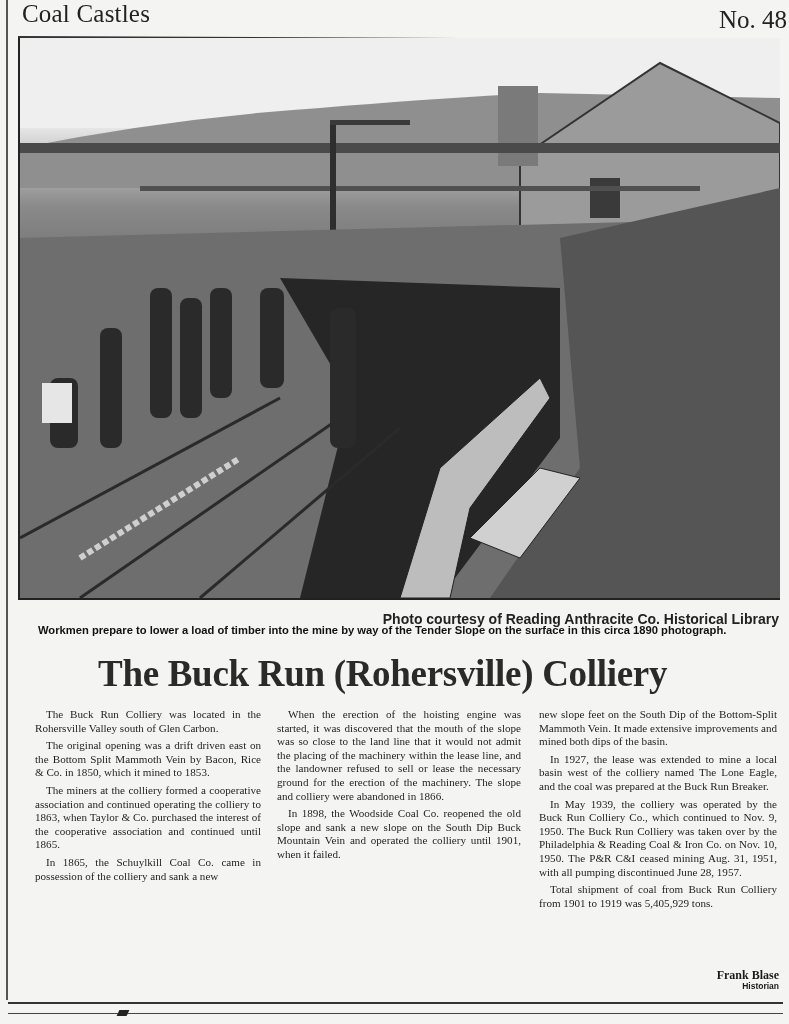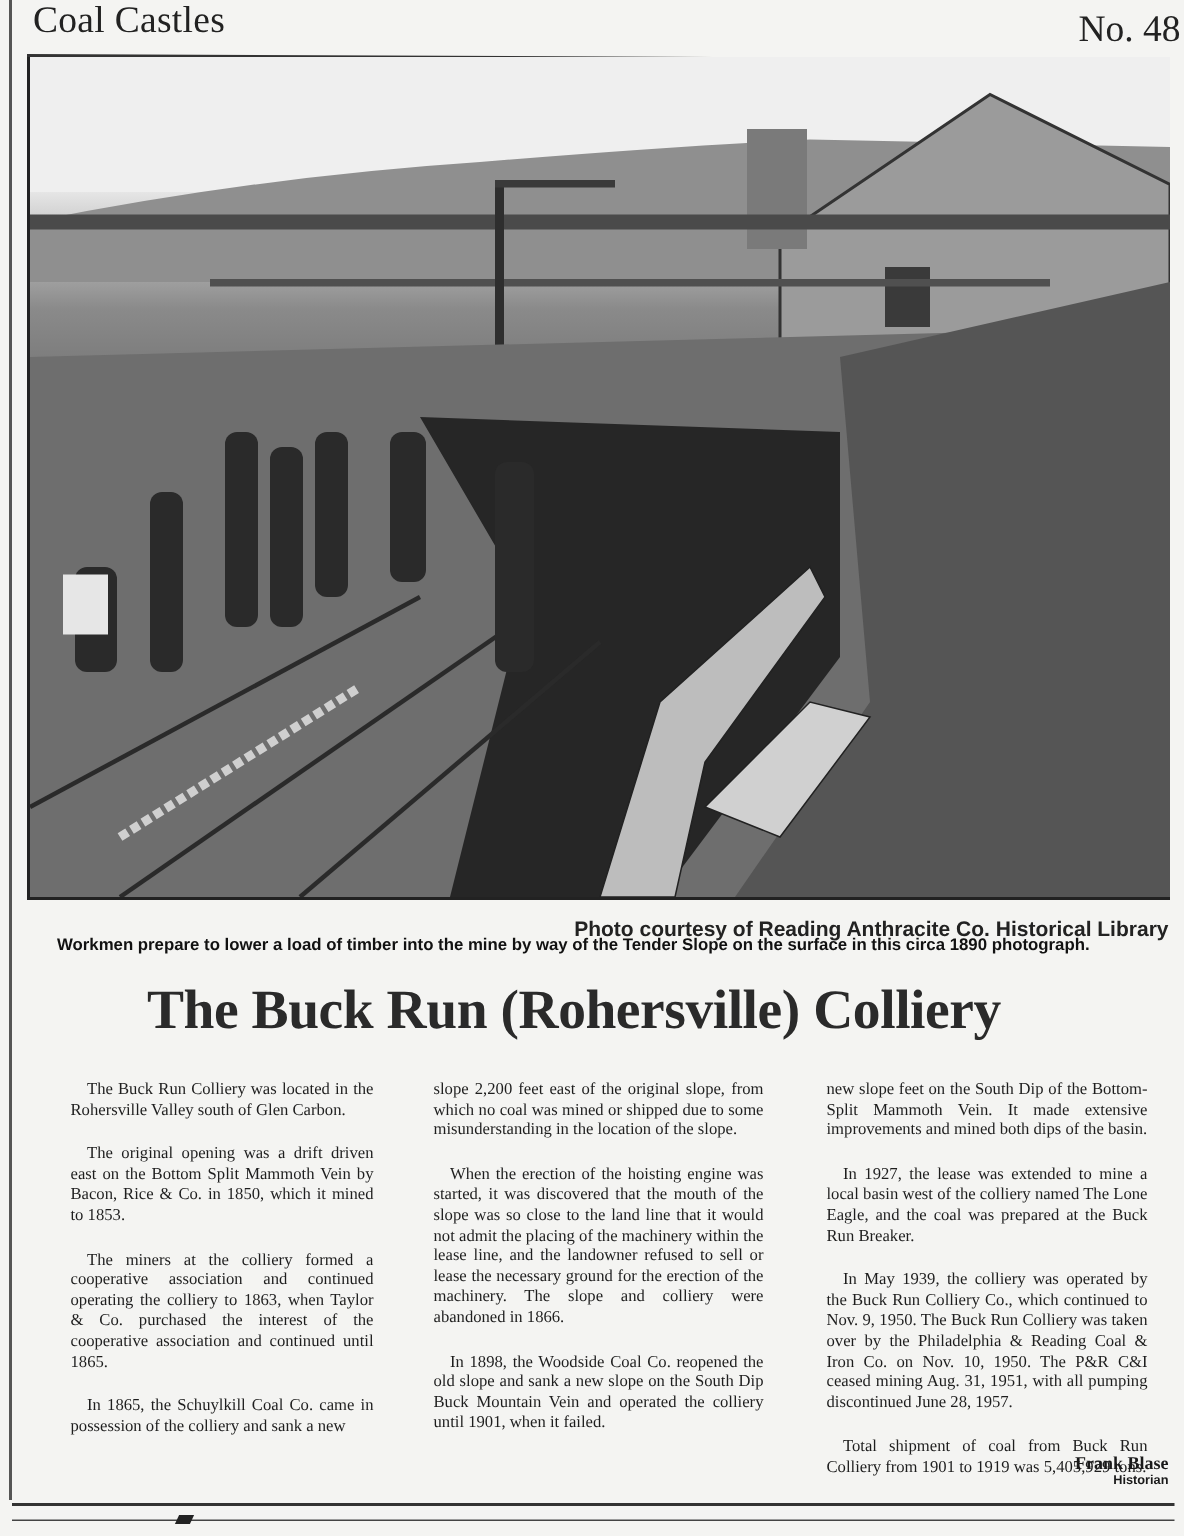--- a/index.html
+++ b/index.html
@@ -46,21 +46,21 @@
   .headline {
     position: absolute; left: 98px; top: 652px;
     font-size: 37px; font-weight: bold; color: #2a2a2a; white-space: nowrap;
     letter-spacing: -0.3px;
   }
   .col {
     position: absolute; top: 704px;
     font-size: 11.1px; line-height: 13.6px; color: #1e1e1e;
     text-align: justify;
   }
-  .col p { margin: 16px; text-indent: 11px; }
+  .col p { margin: 4px; text-indent: 11px; }
   .col1 { left: 31px; width: 234px; }
   .col2 { left: 273px; width: 252px; }
   .col3 { left: 535px; width: 246px; }
   .byline {
     position: absolute; right: 10px; text-align: right;
   }
   .by-name { top: 968px; font-size: 12px; font-weight: bold; }
   .by-role { top: 981px; font-family: "Liberation Sans", sans-serif; font-weight: bold; font-size: 8.5px; }
   .by-org { top: 1045px; font-family: Liberation Sans, sans-serif; font-weight: bold; font-size: 9.4px; }
   .bottom-rule1 {
@@ -134,21 +134,20 @@
 <div class="headline">The Buck Run (Rohersville) Colliery</div>
 
 <div class="col col1">
   <p>The Buck Run Colliery was located in the Rohersville Valley south of Glen Carbon.</p>
   <p>The original opening was a drift driven east on the Bottom Split Mammoth Vein by Bacon, Rice &amp; Co. in 1850, which it mined to 1853.</p>
   <p>The miners at the colliery formed a cooperative association and continued operating the colliery to 1863, when Taylor &amp; Co. purchased the interest of the cooperative association and continued until 1865.</p>
   <p>In 1865, the Schuylkill Coal Co. came in possession of the colliery and sank a new</p>
 </div>
 
 <div class="col col2">
-  <p style="text-indent:0">slope 2,200 feet east of the original slope, from which no coal was mined or shipped due to some misunderstanding in the location of the slope.</p>
   <p>When the erection of the hoisting engine was started, it was discovered that the mouth of the slope was so close to the land line that it would not admit the placing of the machinery within the lease line, and the landowner refused to sell or lease the necessary ground for the erection of the machinery. The slope and colliery were abandoned in 1866.</p>
   <p>In 1898, the Woodside Coal Co. reopened the old slope and sank a new slope on the South Dip Buck Mountain Vein and operated the colliery until 1901, when it failed.</p>
 </div>
 
 <div class="col col3">
   <p style="text-indent:0">new slope feet on the South Dip of the Bottom-Split Mammoth Vein. It made extensive improvements and mined both dips of the basin.</p>
   <p>In 1927, the lease was extended to mine a local basin west of the colliery named The Lone Eagle, and the coal was prepared at the Buck Run Breaker.</p>
   <p>In May 1939, the colliery was operated by the Buck Run Colliery Co., which continued to Nov. 9, 1950. The Buck Run Colliery was taken over by the Philadelphia &amp; Reading Coal &amp; Iron Co. on Nov. 10, 1950. The P&amp;R C&amp;I ceased mining Aug. 31, 1951, with all pumping discontinued June 28, 1957.</p>
   <p>Total shipment of coal from Buck Run Colliery from 1901 to 1919 was 5,405,929 tons.</p>
 </div>

